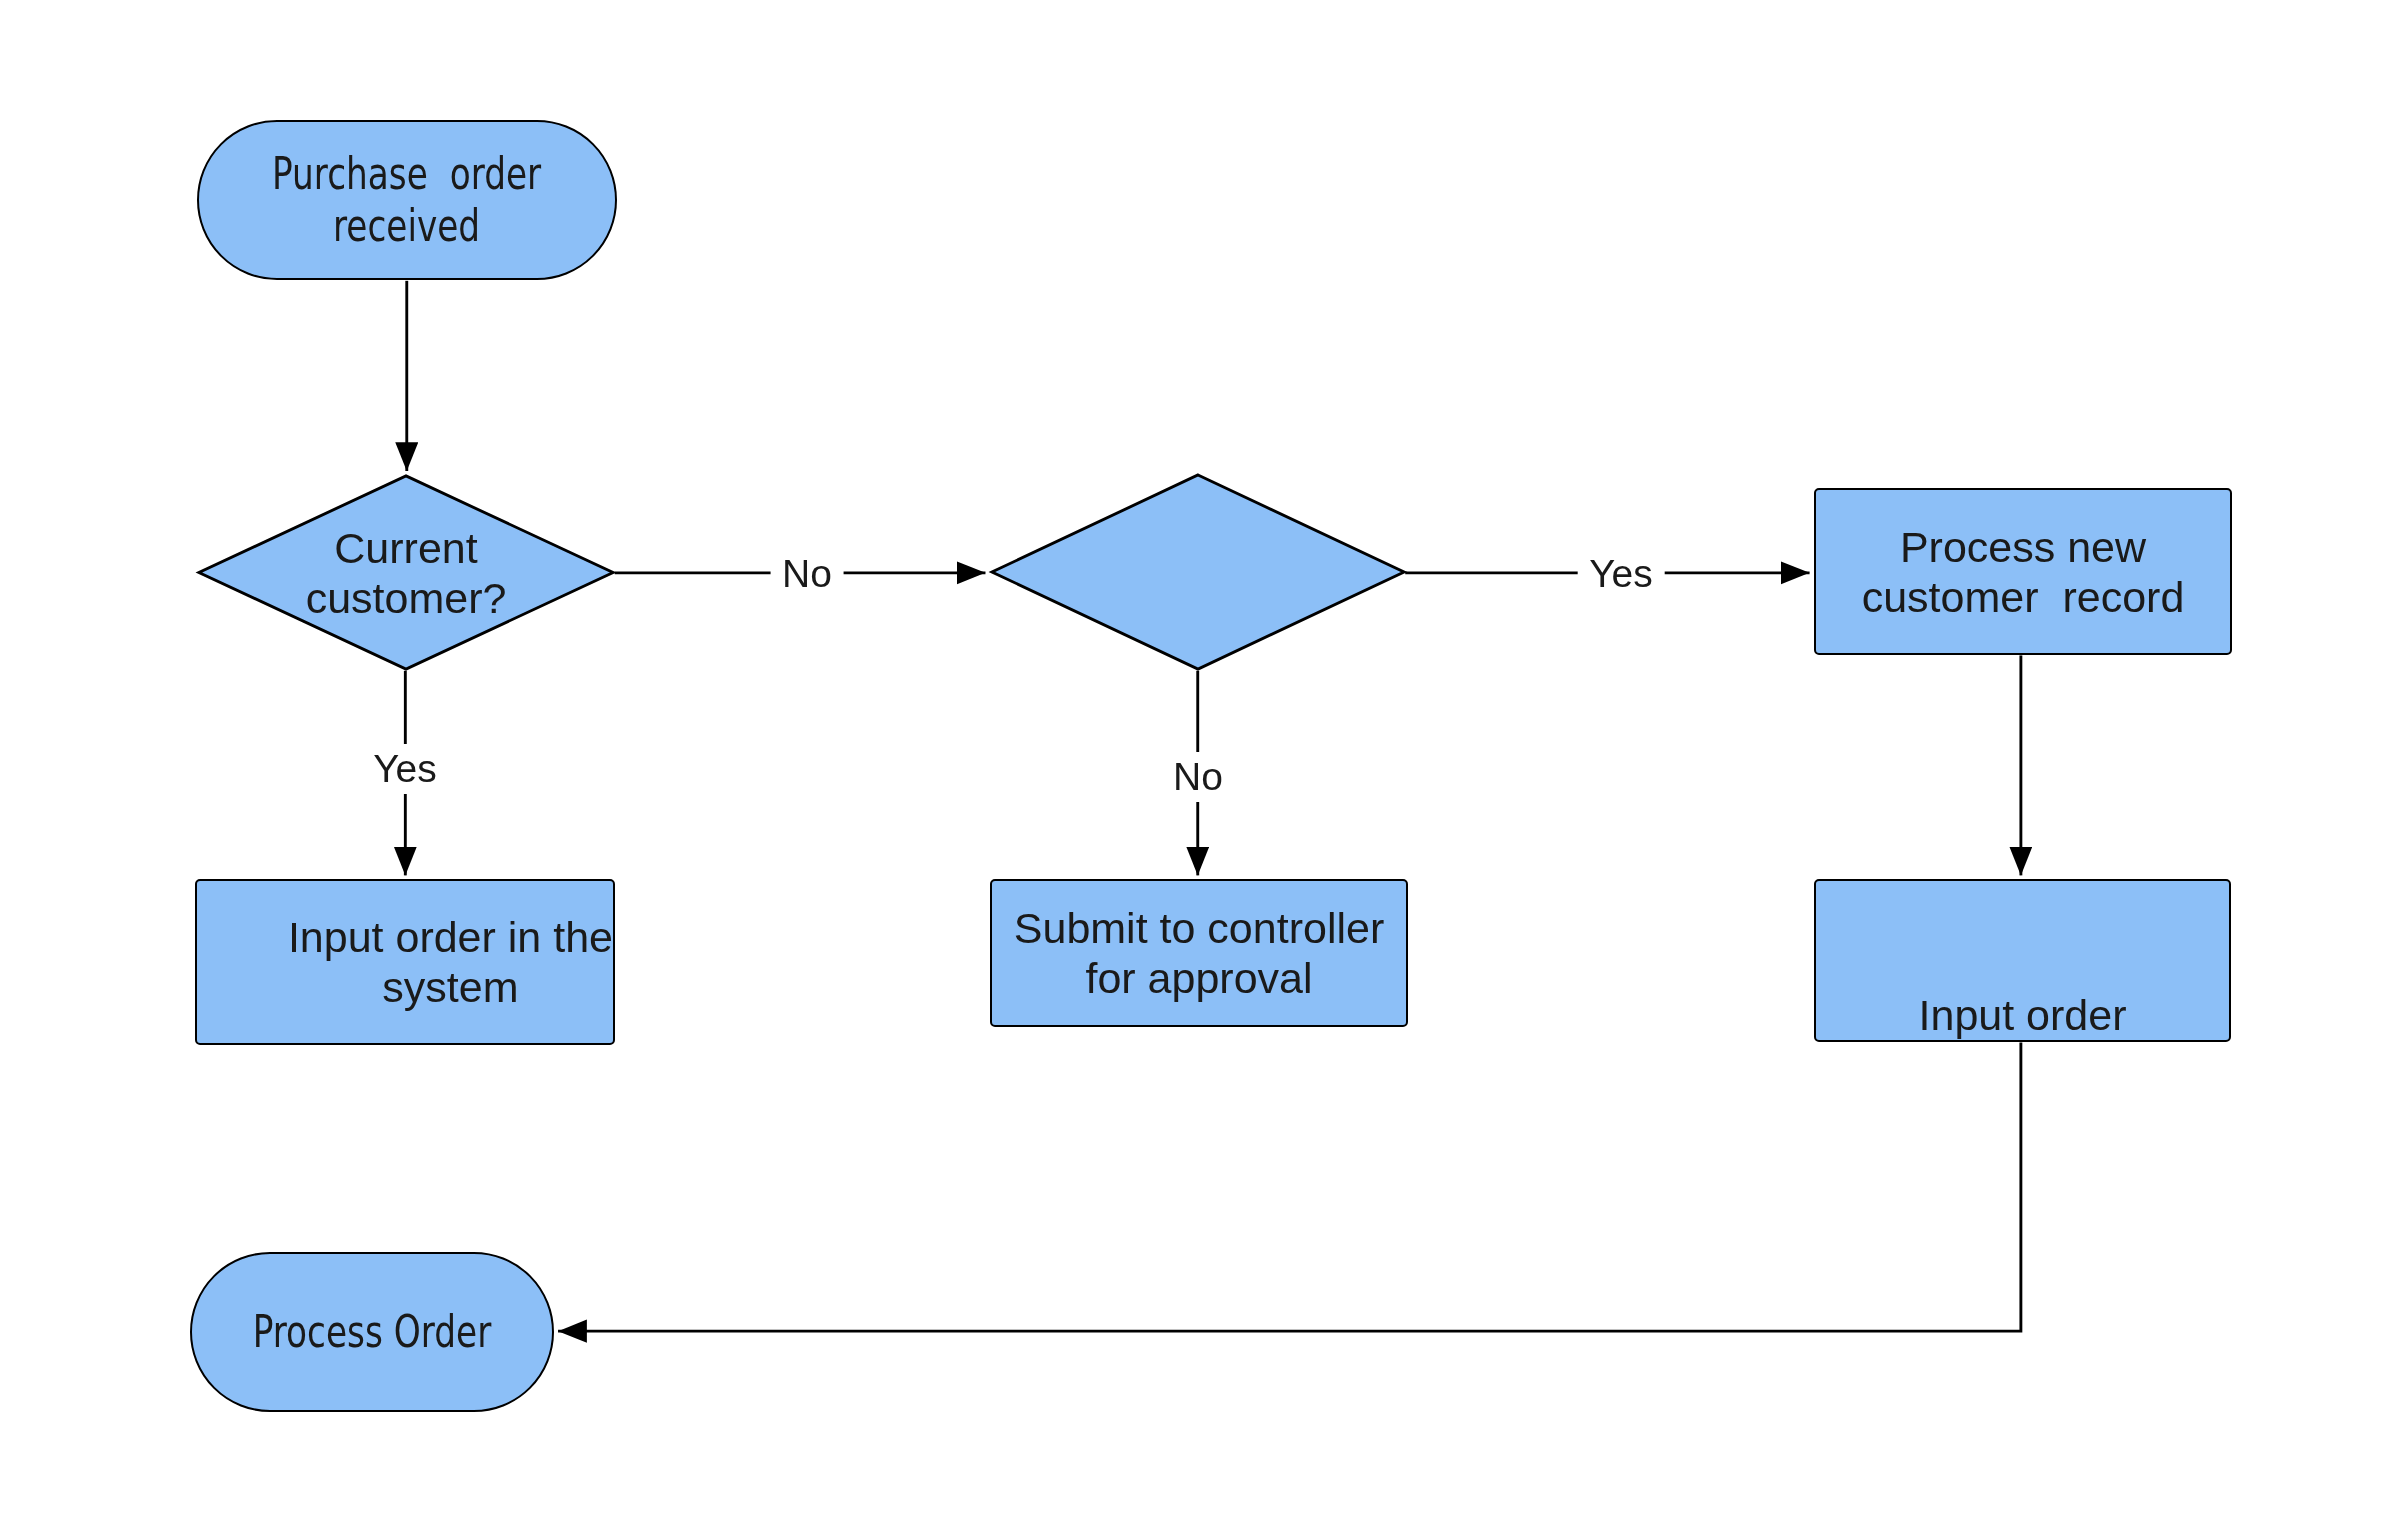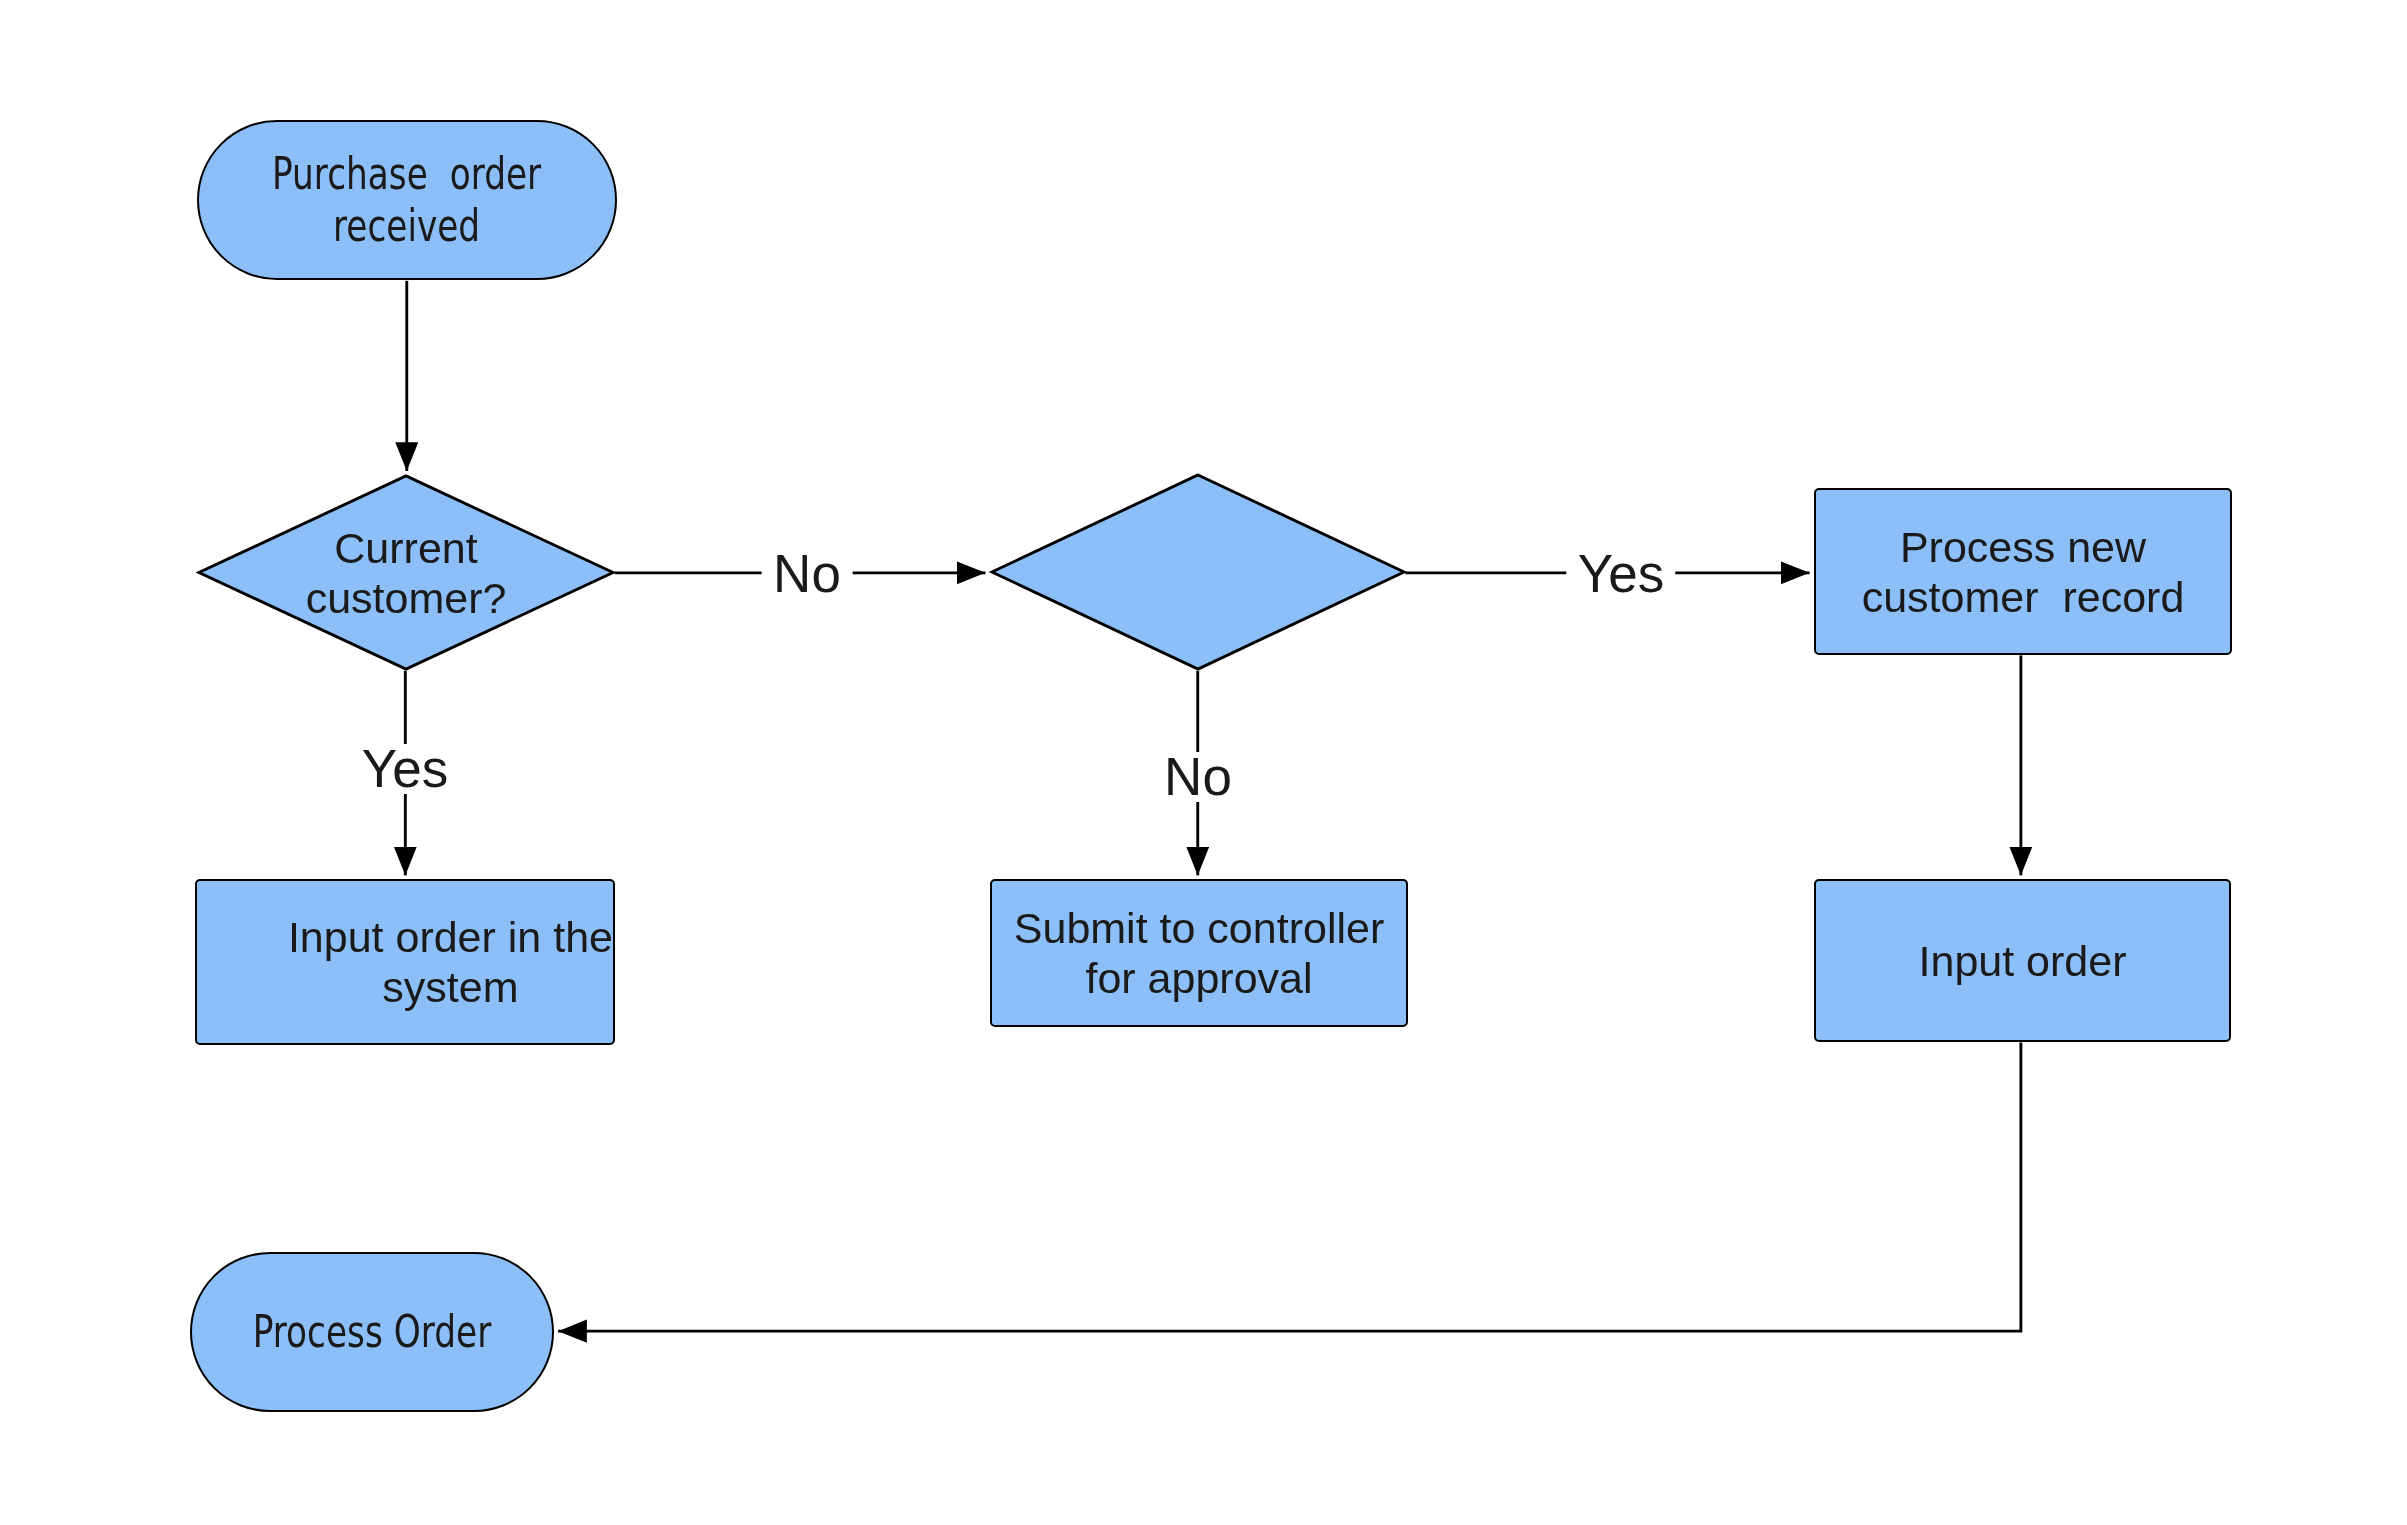--- a/index.html
+++ b/index.html
@@ -32,25 +32,25 @@
   .decision svg{position:absolute;left:0;top:0;width:100%;height:100%;overflow:visible;}
   .decision polygon{fill:var(--node-fill);stroke:var(--node-border);stroke-width:3;}
 
   
   .node-start       {left:197px;  top:120px;  width:420px; height:160px;}
   .node-current     {left:197px;  top:474px;  width:418px; height:197px;}
   .node-us          {left:990px; top:473px;  width:416px; height:198px;}
   .node-newrec      {left:1814px; top:488px;  width:418px; height:167px;}
   .node-inputsys    {left:195px;  top:879px;  width:420px; height:166px;justify-content:flex-end;}
   .node-controller  {left:990px; top:879px;  width:418px; height:148px;}
-  .node-inputorder  {left:1814px; top:879px;  width:417px; height:163px;}
+  .node-inputorder  {left:1814px; top:879px;  width:417px; height:163px;align-items:flex-end;}
   .node-end         {left:190px;  top:1252px; width:364px; height:160px;}
 
   .edge-label{position:absolute;transform:translate(-50%,-50%);
-        background:var(--background);padding:0 11.5px;font-size:53px;line-height:50px;
+        background:var(--background);padding:0 11.5px;font-size:39px;line-height:50px;
         white-space:nowrap;z-index:3;}
   .lbl-no1 {left:807px;  top:574px;}
   .lbl-yes1{left:405px;  top:769px;}
   .lbl-no2 {left:1198px; top:777px;}
   .lbl-yes2{left:1621px; top:574px;}
 </style>
 </head>
 <body>
 
 <div class="canvas">

